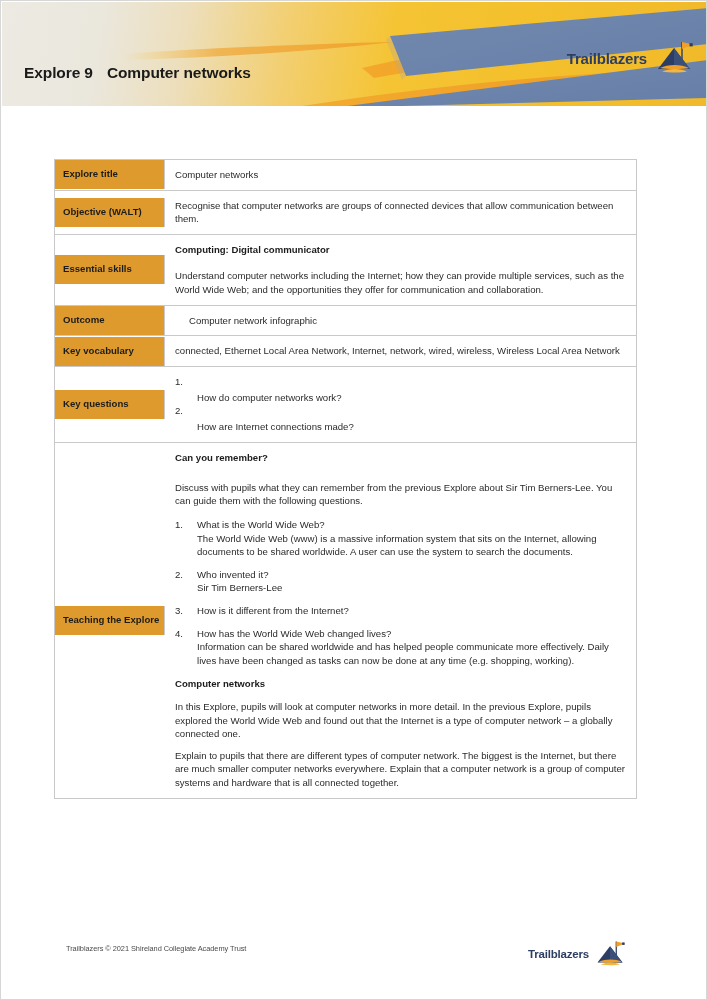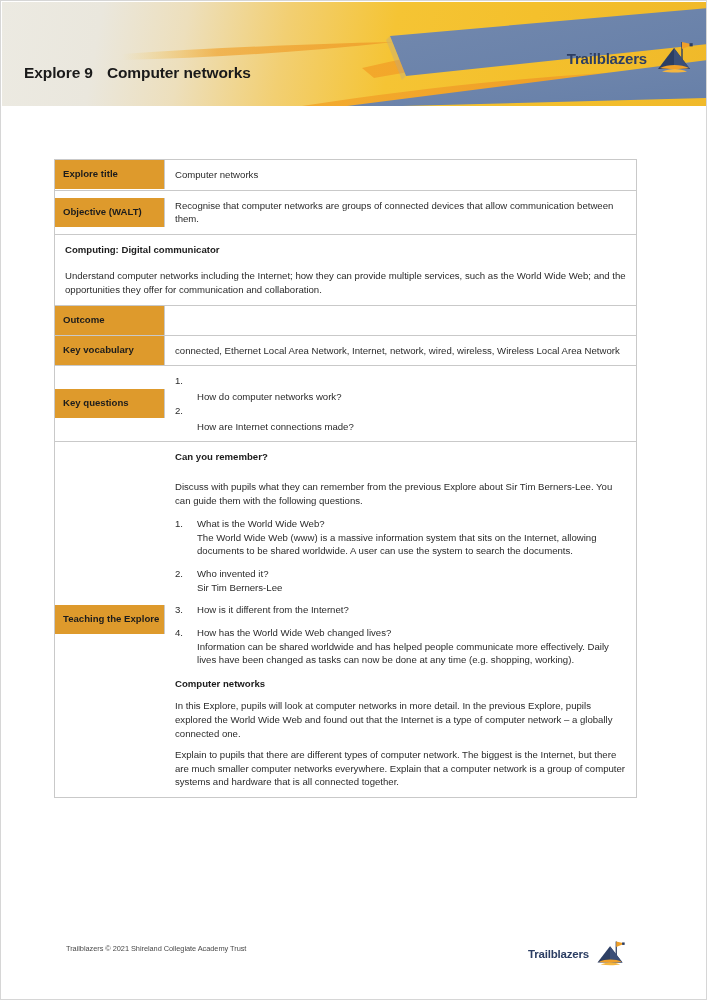--- a/index.html
+++ b/index.html
@@ -259,28 +259,32 @@
     </div>
 
     <div class="row">
       <div class="label-cell">Objective (WALT)</div>
       <div class="value-cell">
         <p>Recognise that computer networks are groups of connected devices that allow communication between them.</p>
       </div>
     </div>
 
     <div class="row">
+      <div class="label-cell">Essential skills</div>
       <div class="value-cell">
         <p class="bold">Computing: Digital communicator</p>
         <p style="margin-top:13px">Understand computer networks including the Internet; how they can provide multiple services, such as the World Wide Web; and the opportunities they offer for communication and collaboration.</p>
       </div>
     </div>
 
     <div class="row">
       <div class="label-cell">Outcome</div>
+      <div class="value-cell">
+        <p class="indent-1">Computer network infographic</p>
+      </div>
     </div>
 
     <div class="row">
       <div class="label-cell">Key vocabulary</div>
       <div class="value-cell">
         <p>connected, Ethernet Local Area Network, Internet, network, wired, wireless, Wireless Local Area Network</p>
       </div>
     </div>
 
     <div class="row">

